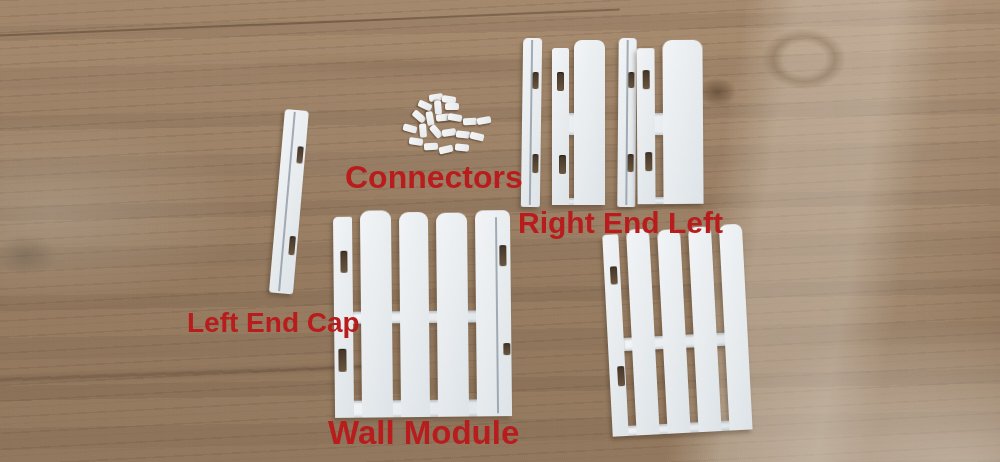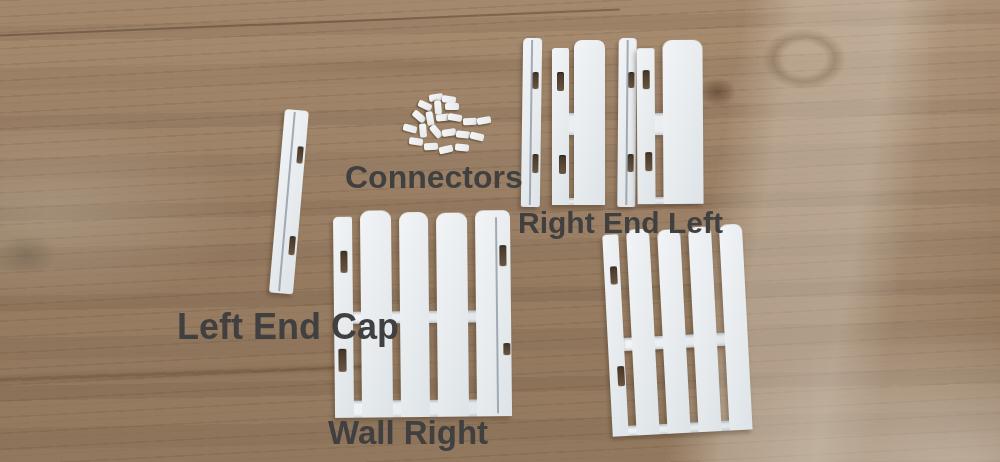--- a/index.html
+++ b/index.html
@@ -25,24 +25,24 @@
   .white{position:absolute;background:linear-gradient(103deg,#f2f4f6 0%,#e8ecef 50%,#dde3e7 100%);}
   .groove{position:absolute;width:2px;background:rgba(148,158,168,0.85);}
   .slot{position:absolute;background:linear-gradient(180deg,#443527,#6a5640);
         border-radius:2px;box-shadow:inset 0 1px 1px rgba(0,0,0,0.45);}
   .band{box-shadow:inset 0 2px 2px rgba(115,126,136,0.35), inset 0 -2px 2px rgba(115,126,136,0.25);}
   .tab{position:absolute;width:14px;height:7px;border-radius:2px;
        background:linear-gradient(100deg,#f4f5f6,#e6e9ec);
        box-shadow:-1px 1.5px 1.5px rgba(60,42,26,0.45);}
 
   
-  .lbl{position:absolute;font-weight:bold;color:#404040;line-height:1;white-space:nowrap;z-index:5;}
+  .lbl{position:absolute;font-weight:bold;color:#b91c1c;line-height:1;white-space:nowrap;z-index:5;}
   .lbl-connectors{left:345px;top:161px;font-size:32px;}
   .lbl-rightcaps{left:518px;top:208px;font-size:30px;}
-  .lbl-leftcap{left:177px;top:309px;font-size:36px;}
+  .lbl-leftcap{left:187px;top:309px;font-size:28px;}
   .lbl-wallmodule{left:328px;top:416px;font-size:33px;}
 </style>
 </head>
 <body>
 
 <div class="scene">
 
   <div class="floor"></div>
   <div class="seam" style="left:-20px;top:22px;width:640px;height:2px;transform:rotate(-2.4deg);"></div>
   <div class="seam" style="left:-10px;top:372px;width:380px;height:3px;transform:rotate(-2deg);opacity:.7;box-shadow:0 0 4px rgba(62,44,30,.5);"></div>
@@ -137,15 +137,15 @@
     <div class="slot" style="left:8px;top:136px;width:7px;height:20px;"></div>
     <div class="white" style="left:24px;top:0;width:23px;height:206px;border-radius:8px 8px 0 0;"></div>
     <div class="white" style="left:55px;top:2px;width:23px;height:204px;border-radius:8px 8px 0 0;"></div>
     <div class="white" style="left:86px;top:1px;width:23px;height:205px;border-radius:8px 8px 0 0;"></div>
     <div class="white" style="left:117px;top:0;width:23px;height:206px;border-radius:8px 8px 0 0;"></div>
   </div>
 
   <div class="lbl lbl-connectors">Connectors</div>
   <div class="lbl lbl-rightcaps">Right End Left</div>
   <div class="lbl lbl-leftcap">Left End Cap</div>
-  <div class="lbl lbl-wallmodule">Wall Right</div>
+  <div class="lbl lbl-wallmodule">Wall Module</div>
 
 </div>
 
 </body></html>

